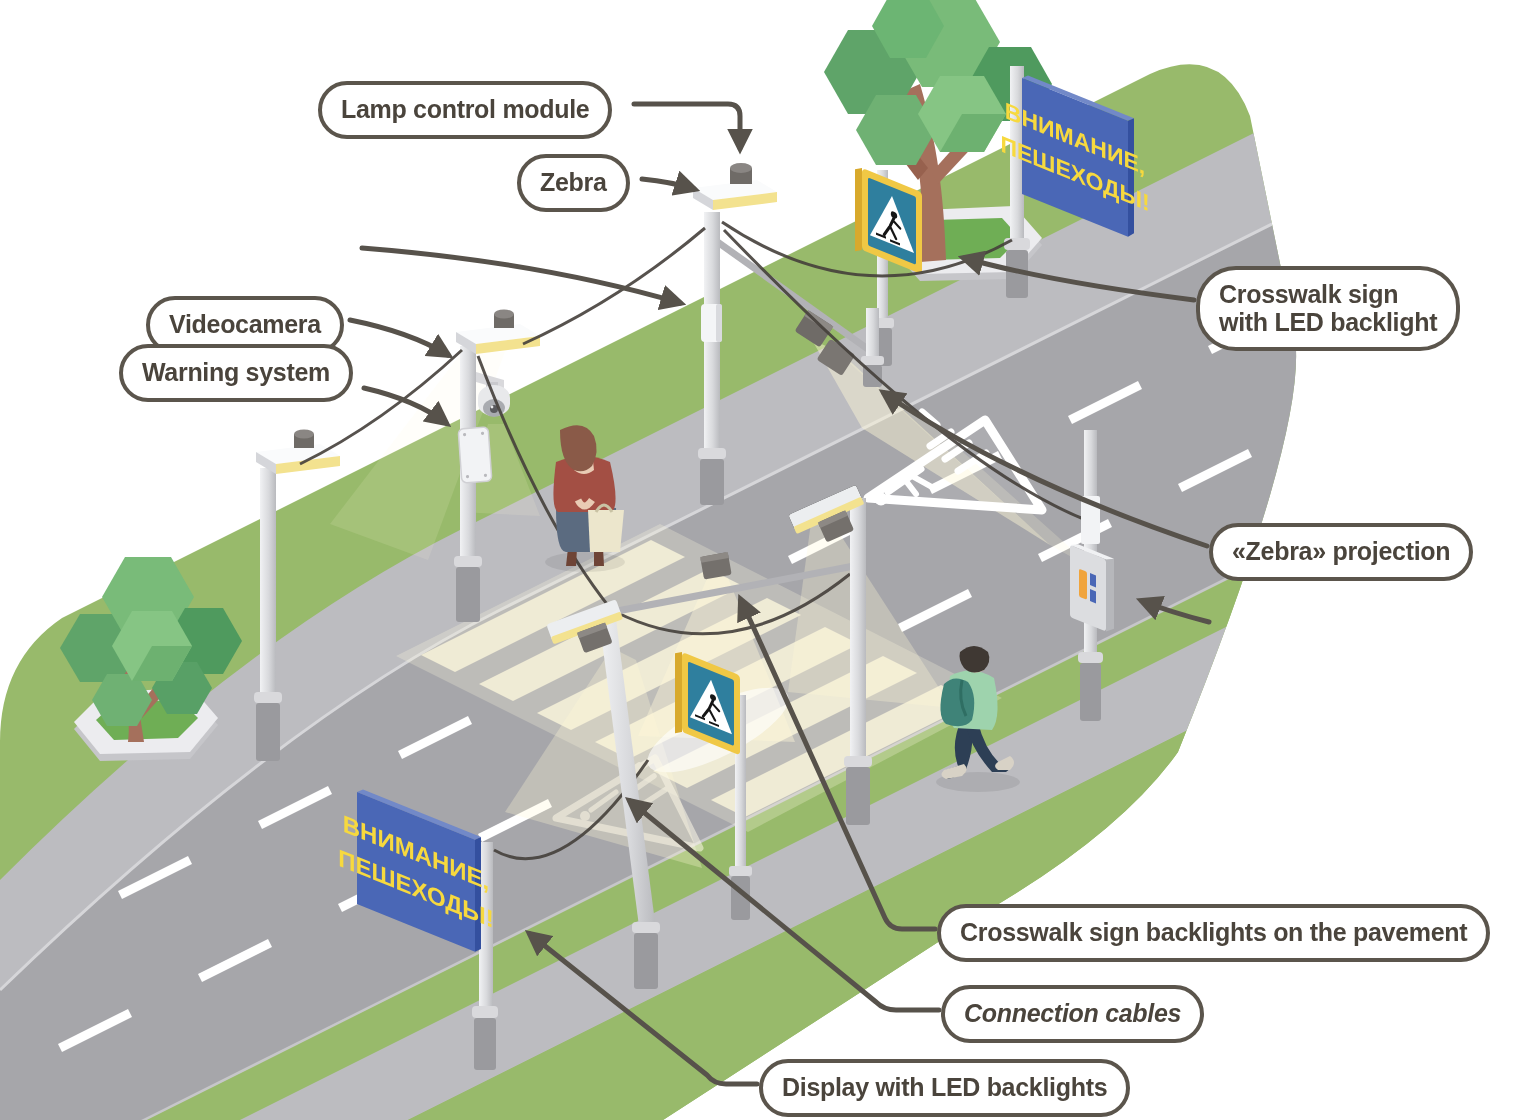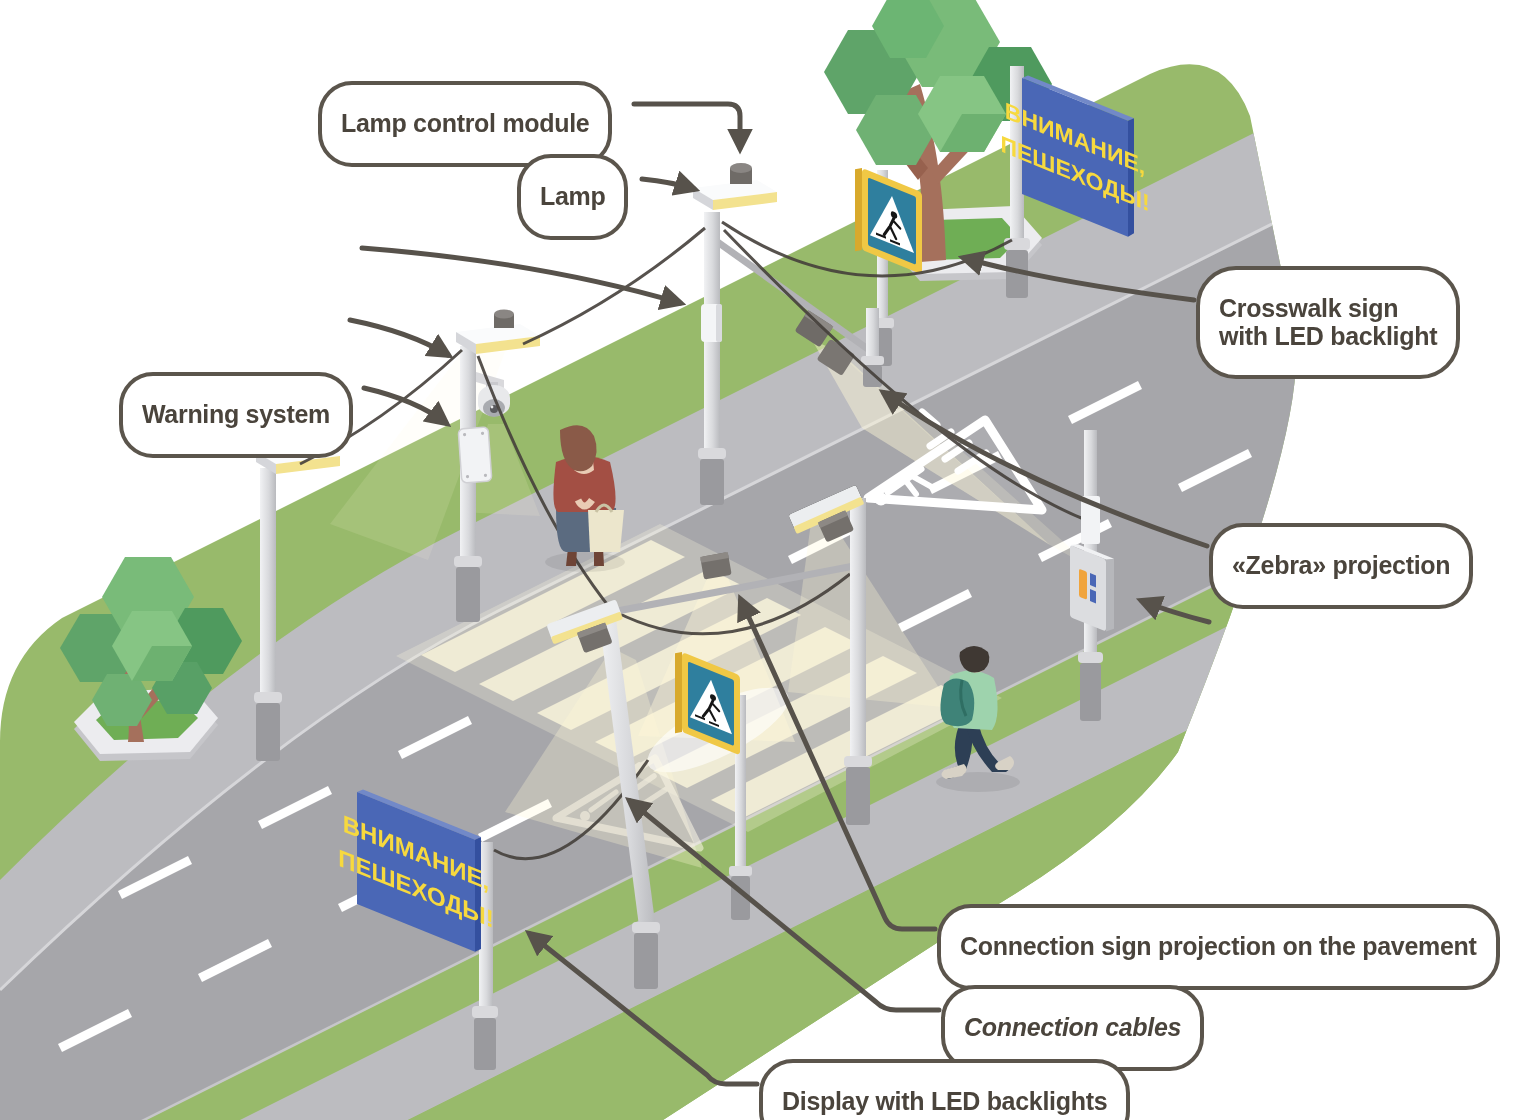--- a/index.html
+++ b/index.html
@@ -1,21 +1,21 @@
 <!DOCTYPE html>
 <html><head>
 <meta charset="utf-8">
 <style>
   html,body{margin:0;padding:0;background:#ffffff;}
   .stage{position:relative;width:1536px;height:1120px;background:#fff;overflow:hidden;
          font-family:"Liberation Sans",sans-serif;}
   .scene{position:absolute;left:0;top:0;}
   .pill{position:absolute;background:#fff;border:4px solid #5b554c;border-radius:34px;
         color:#4a443c;font-weight:bold;font-size:25px;line-height:1.1;
-        padding:25px 19px;white-space:nowrap;letter-spacing:-0.3px;z-index:5;}
+        padding:11px 19px;white-space:nowrap;letter-spacing:-0.3px;z-index:5;}
   .pill.two{border-radius:40px;}
 </style>
 </head>
 <body>
 
 <div class="stage">
 
 <svg class="scene" width="1536" height="1120" viewBox="0 0 1536 1120">
   <defs>
     <marker id="ah" viewBox="0 0 10 10" refX="7.5" refY="5" markerWidth="5.2" markerHeight="5.2" orient="auto-start-reverse">
@@ -347,24 +347,25 @@
     <path d="M1194,300 Q1050,282 964,258" marker-end="url(#ah)"></path>
     <path d="M1207,546 Q1010,480 884,393" marker-end="url(#ah)"></path>
     <path d="M1209,622 Q1170,612 1142,601" marker-end="url(#ah)"></path>
     <path d="M935,929 L902,929 Q890,929 885,918 L741,600" marker-end="url(#ah)"></path>
     <path d="M939,1010 L896,1010 Q884,1010 876,1002 L630,801" marker-end="url(#ah)"></path>
     <path d="M757,1084 L726,1084 Q714,1084 707,1075 L530,934" marker-end="url(#ah)"></path>
   </g>
 </svg>
 
 <div class="pill" style="left:318px;top:81px;">Lamp control module</div>
-<div class="pill" style="left:517px;top:154px;">Lamp</div>
-<div class="pill" style="left:119px;top:372px;">Warning system</div>
+<div class="pill" style="left:517px;top:154px;">Zebra</div>
+<div class="pill" style="left:146px;top:296px;">Videocamera</div>
+<div class="pill" style="left:119px;top:344px;">Warning system</div>
 <div class="pill" style="left:1209px;top:523px;">«Zebra» projection</div>
 <div class="pill two" style="left:1196px;top:266px;">
   <div>Crosswalk sign</div>
   <div>with LED backlight</div>
 </div>
-<div class="pill" style="left:937px;top:904px;">Connection sign projection on the pavement</div>
+<div class="pill" style="left:937px;top:904px;">Crosswalk sign backlights on the pavement</div>
 <div class="pill" style="left:941px;top:985px;font-style:italic;">Connection cables</div>
 <div class="pill" style="left:759px;top:1059px;">Display with LED backlights</div>
 
 </div>
 
 </body></html>

